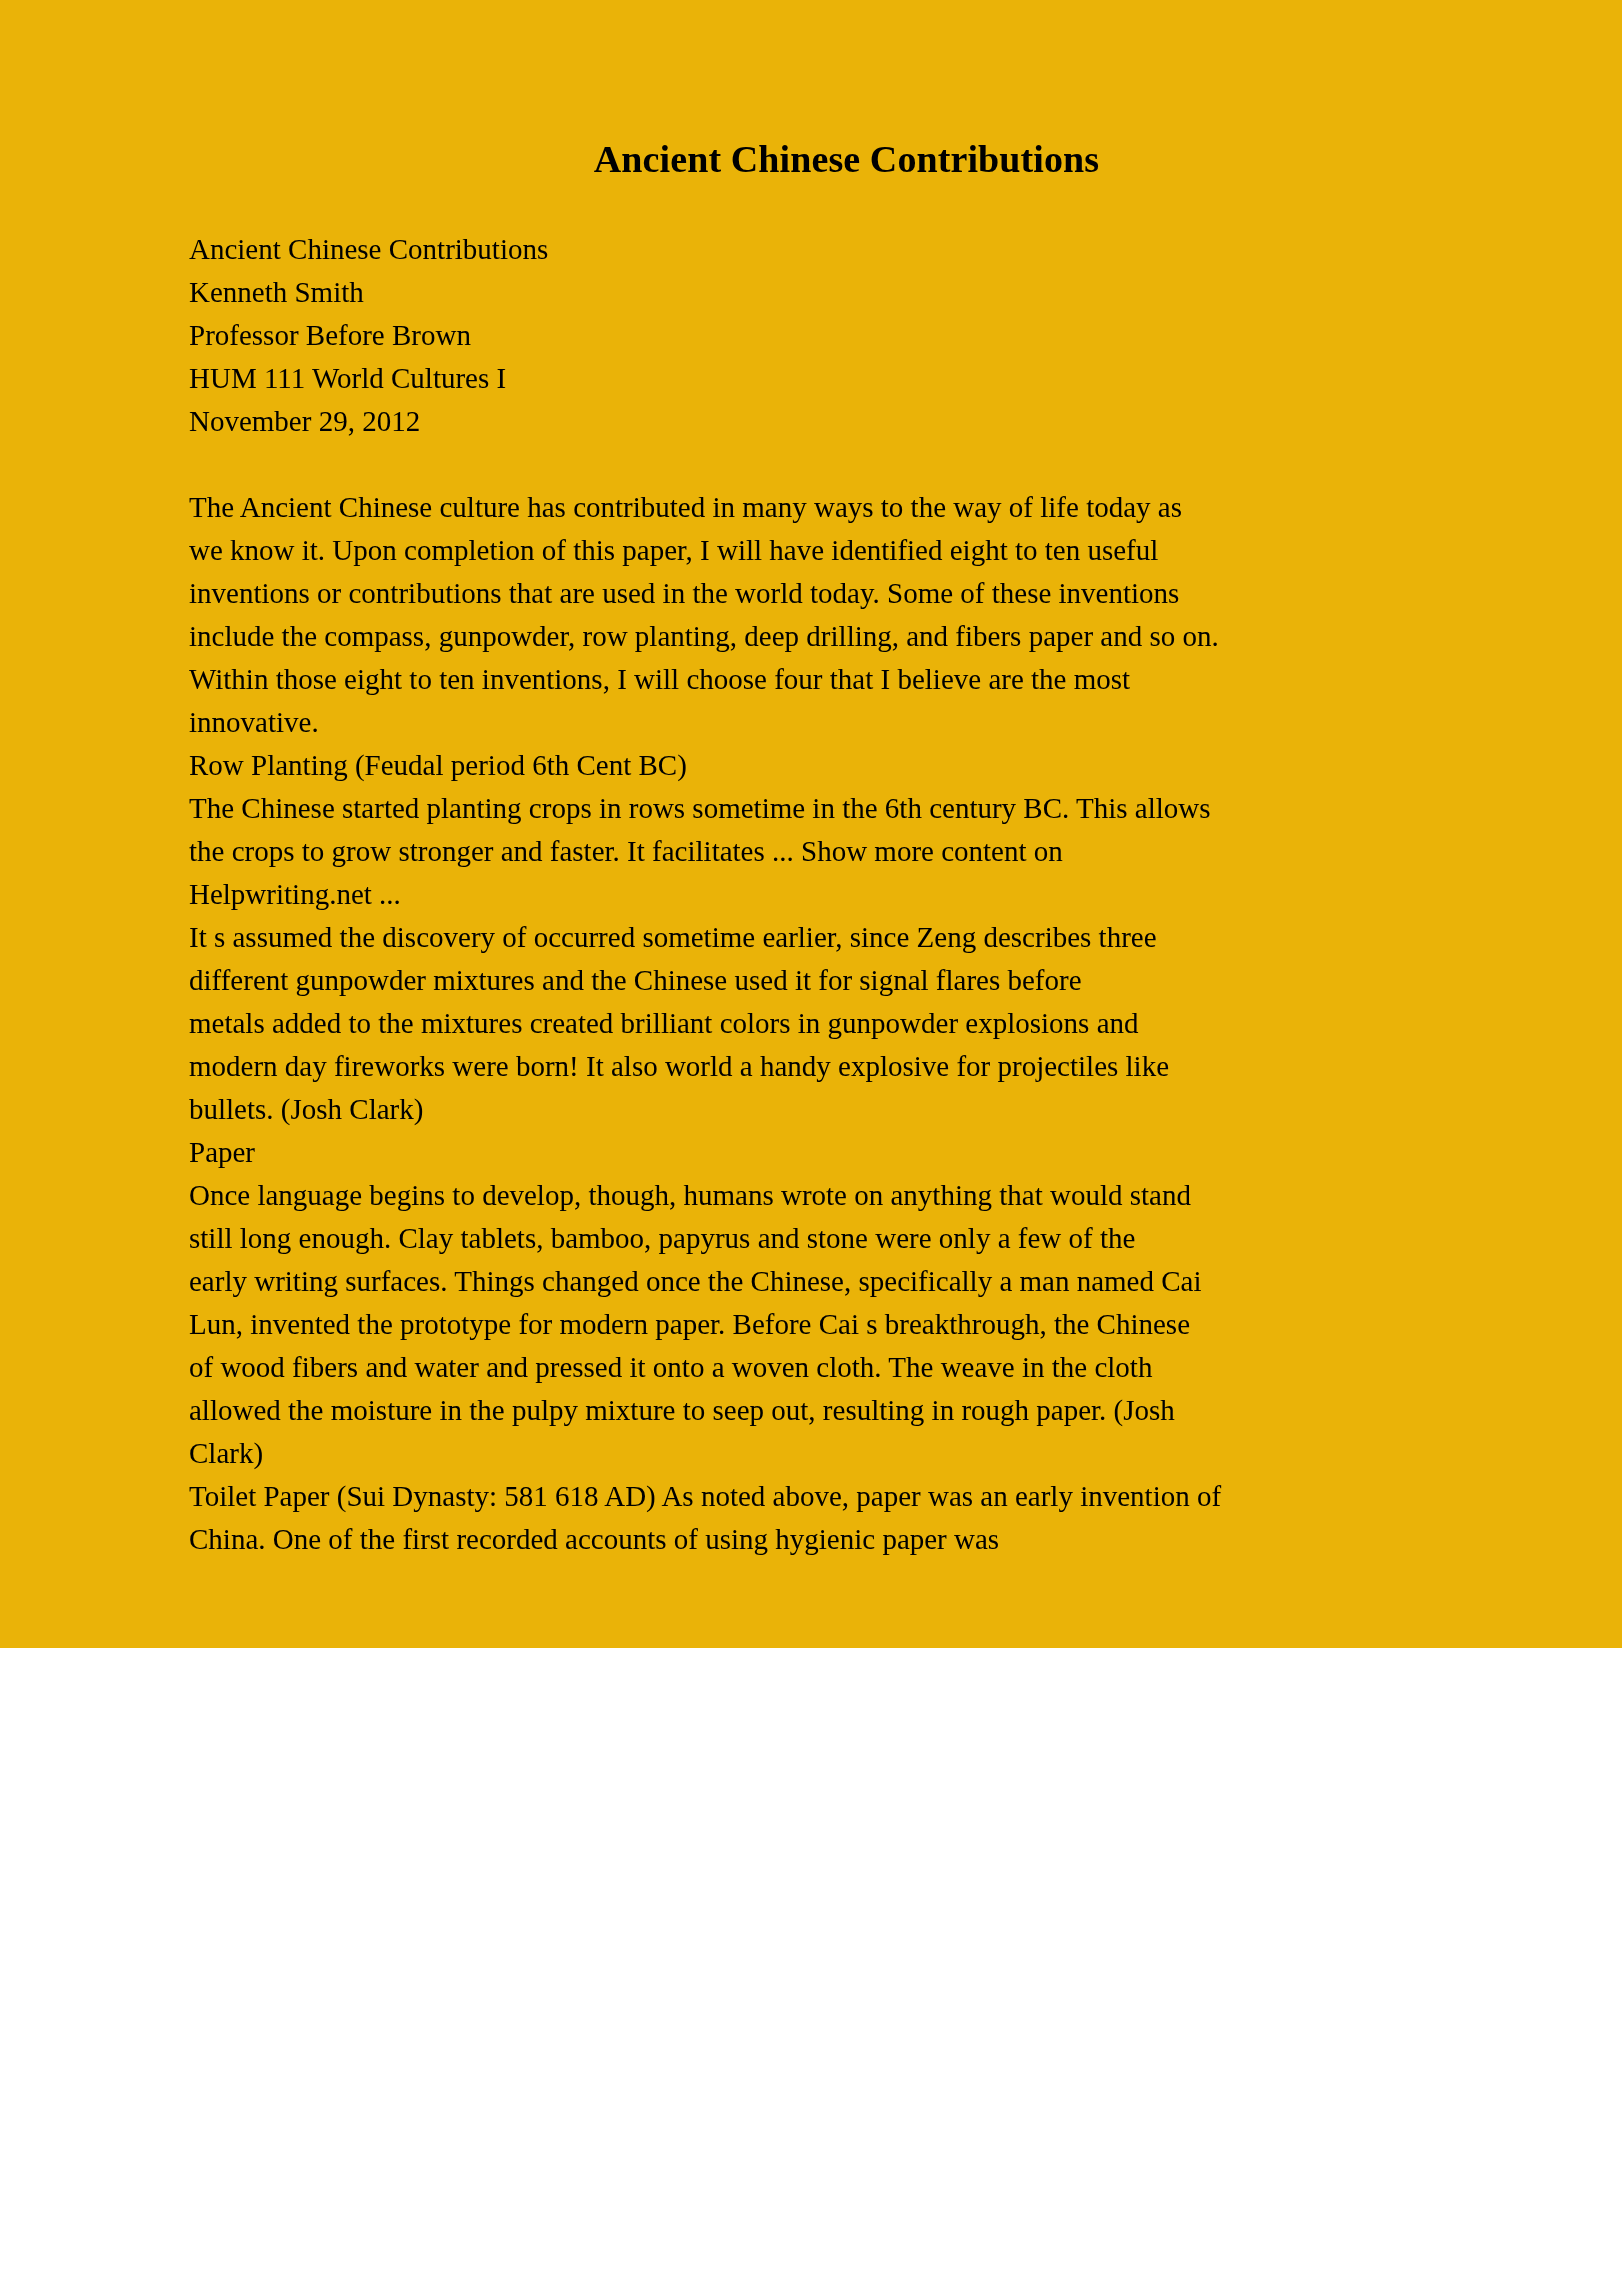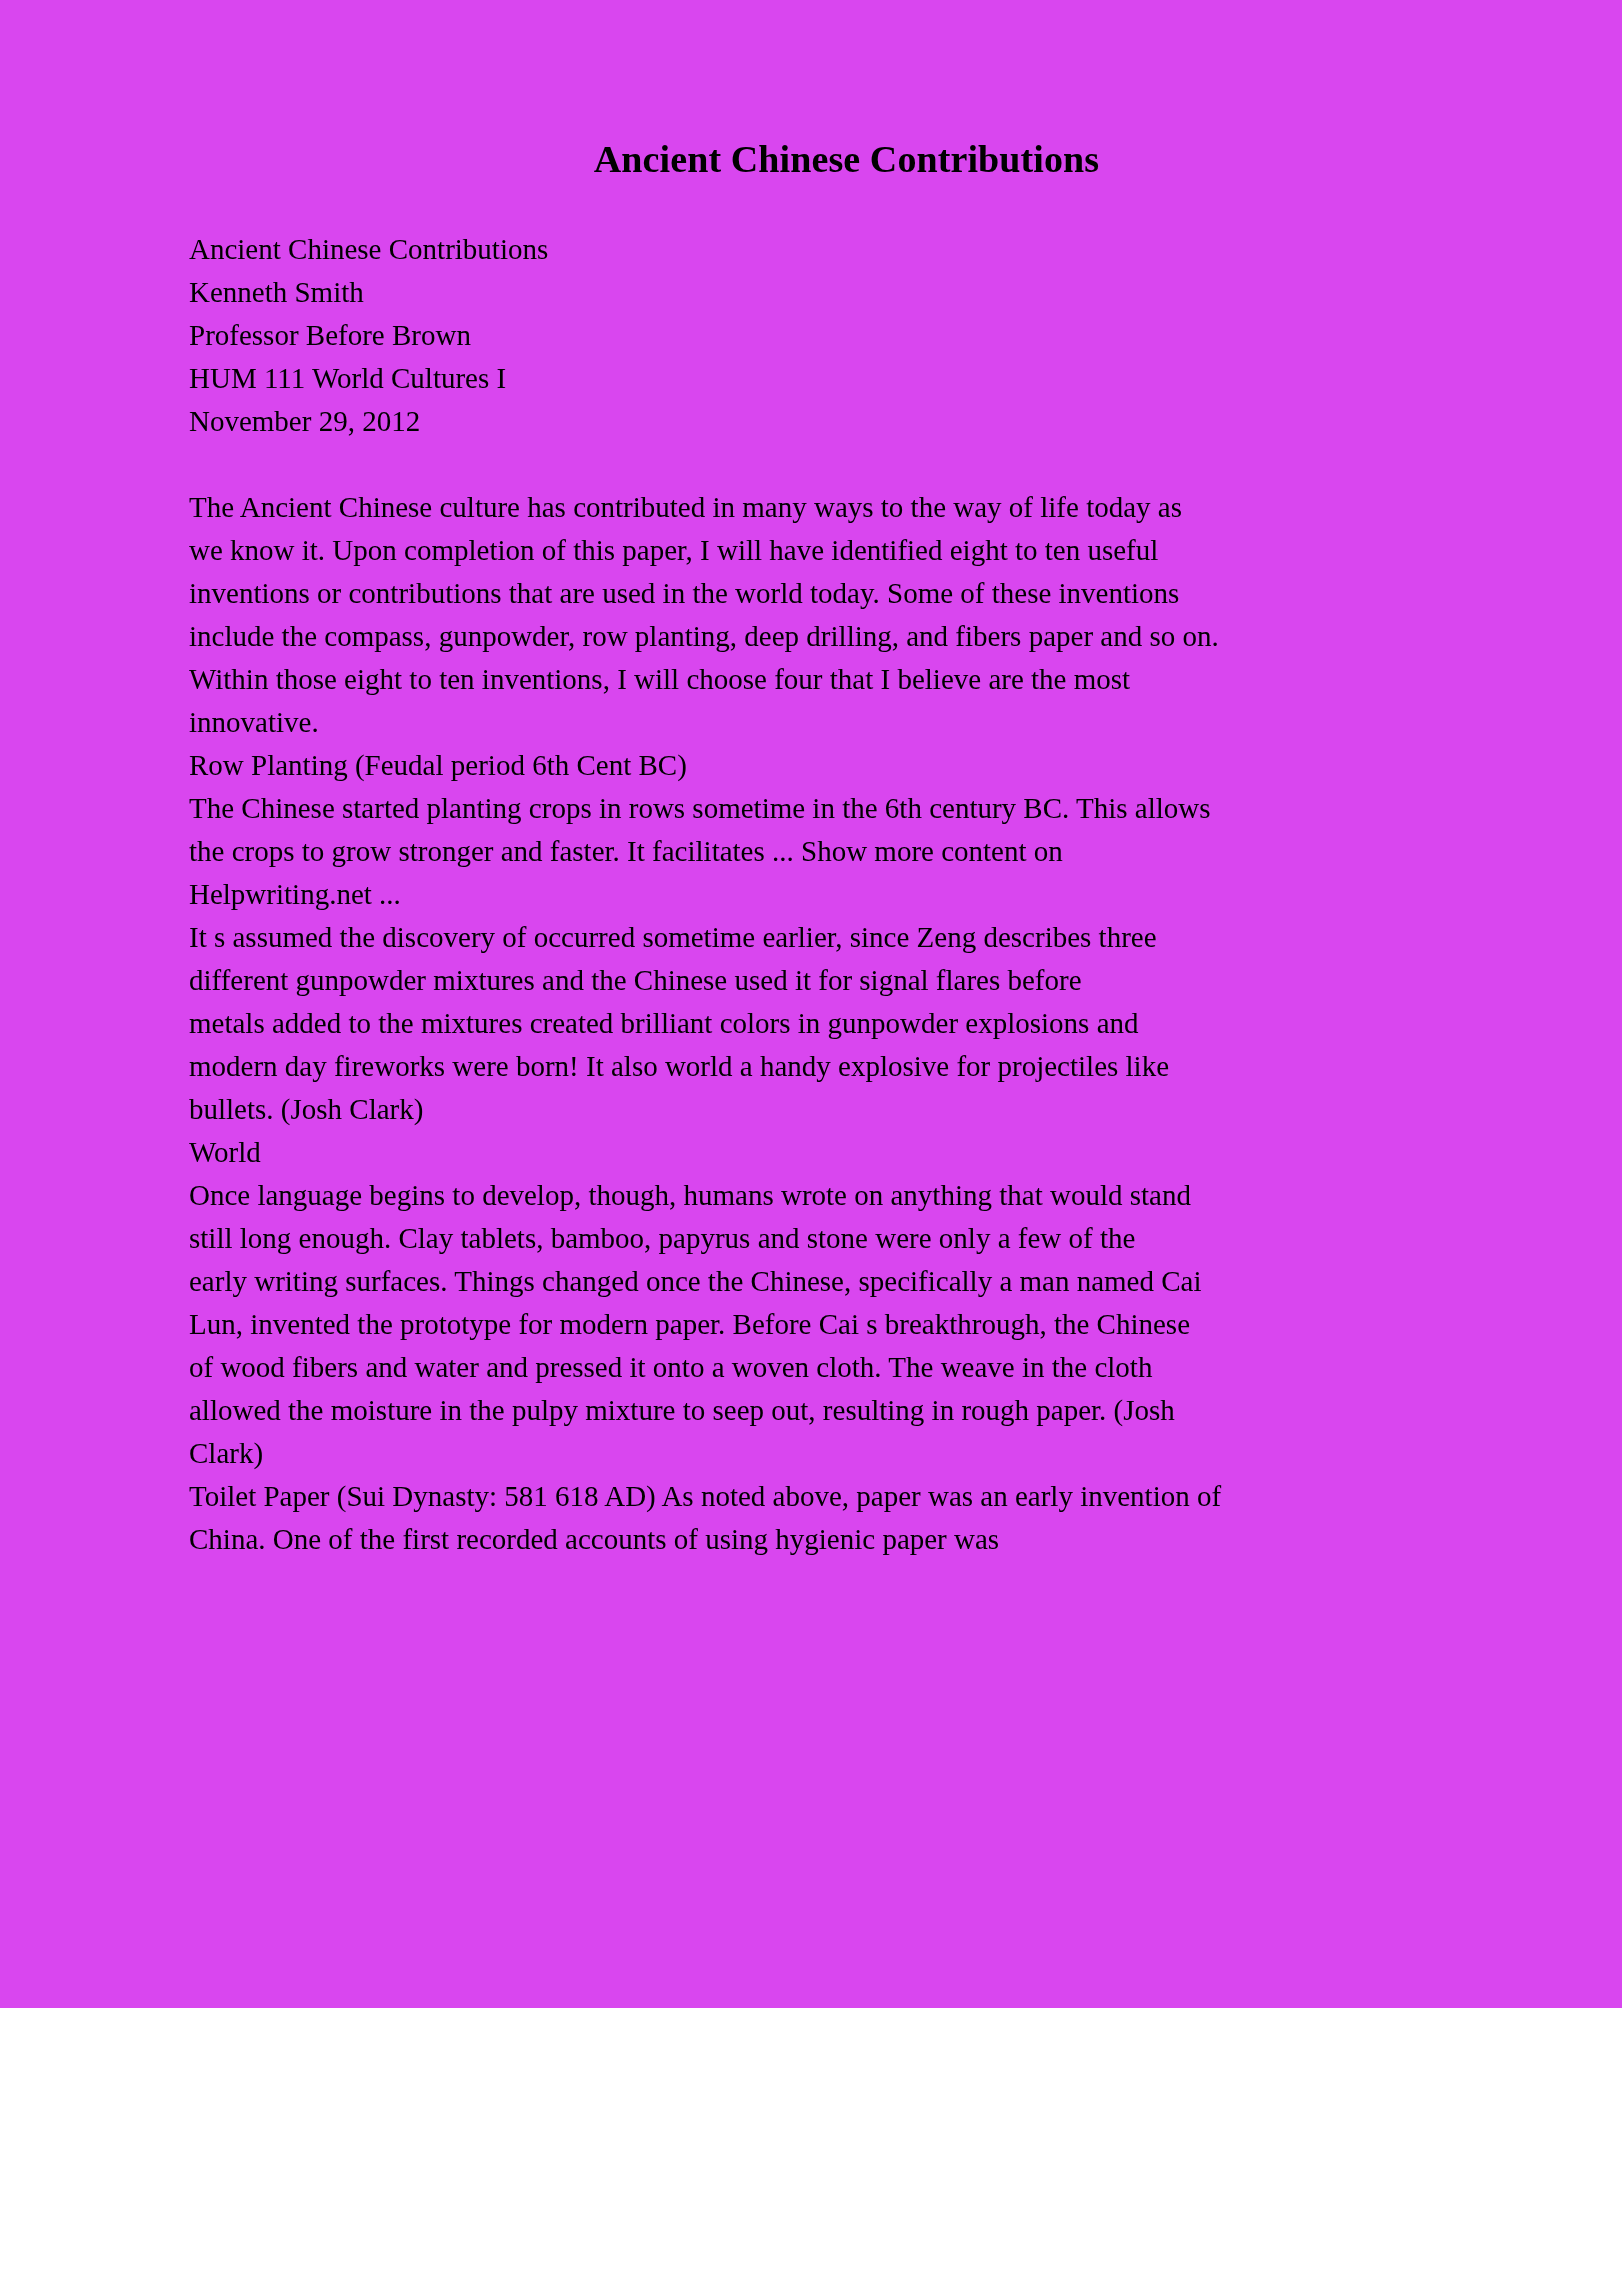--- a/index.html
+++ b/index.html
@@ -10,22 +10,22 @@
   body {
     width: 1622px;
     height: 2295px;
     font-family: "Liberation Serif", "DejaVu Serif", serif;
     color: #000000;
     -webkit-font-smoothing: antialiased;
   }
   .page {
     position: relative;
     width: 1622px;
-    height: 2008px;
-    background: #d946ef;
+    height: 1648px;
+    background: #eab308;
     overflow: hidden;
   }
   .content {
     position: absolute;
     left: 189px;
     top: 0;
     width: 1315px;
   }
   .doc-title {
     text-align: center;
@@ -82,21 +82,21 @@
       <span class="body-line">innovative.</span>
       <span class="body-line">Row Planting (Feudal period 6th Cent BC)</span>
       <span class="body-line">The Chinese started planting crops in rows sometime in the 6th century BC. This allows</span>
       <span class="body-line">the crops to grow stronger and faster. It facilitates ... Show more content on</span>
       <span class="body-line">Helpwriting.net ...</span>
       <span class="body-line">It s assumed the discovery of occurred sometime earlier, since Zeng describes three</span>
       <span class="body-line">different gunpowder mixtures and the Chinese used it for signal flares before</span>
       <span class="body-line">metals added to the mixtures created brilliant colors in gunpowder explosions and</span>
       <span class="body-line">modern day fireworks were born! It also world a handy explosive for projectiles like</span>
       <span class="body-line">bullets. (Josh Clark)</span>
-      <span class="body-line">World</span>
+      <span class="body-line">Paper</span>
       <span class="body-line">Once language begins to develop, though, humans wrote on anything that would stand</span>
       <span class="body-line">still long enough. Clay tablets, bamboo, papyrus and stone were only a few of the</span>
       <span class="body-line">early writing surfaces. Things changed once the Chinese, specifically a man named Cai</span>
       <span class="body-line">Lun, invented the prototype for modern paper. Before Cai s breakthrough, the Chinese</span>
       <span class="body-line">of wood fibers and water and pressed it onto a woven cloth. The weave in the cloth</span>
       <span class="body-line">allowed the moisture in the pulpy mixture to seep out, resulting in rough paper. (Josh</span>
       <span class="body-line">Clark)</span>
       <span class="body-line">Toilet Paper (Sui Dynasty: 581 618 AD) As noted above, paper was an early invention of</span>
       <span class="body-line">China. One of the first recorded accounts of using hygienic paper was</span>
     </div>

